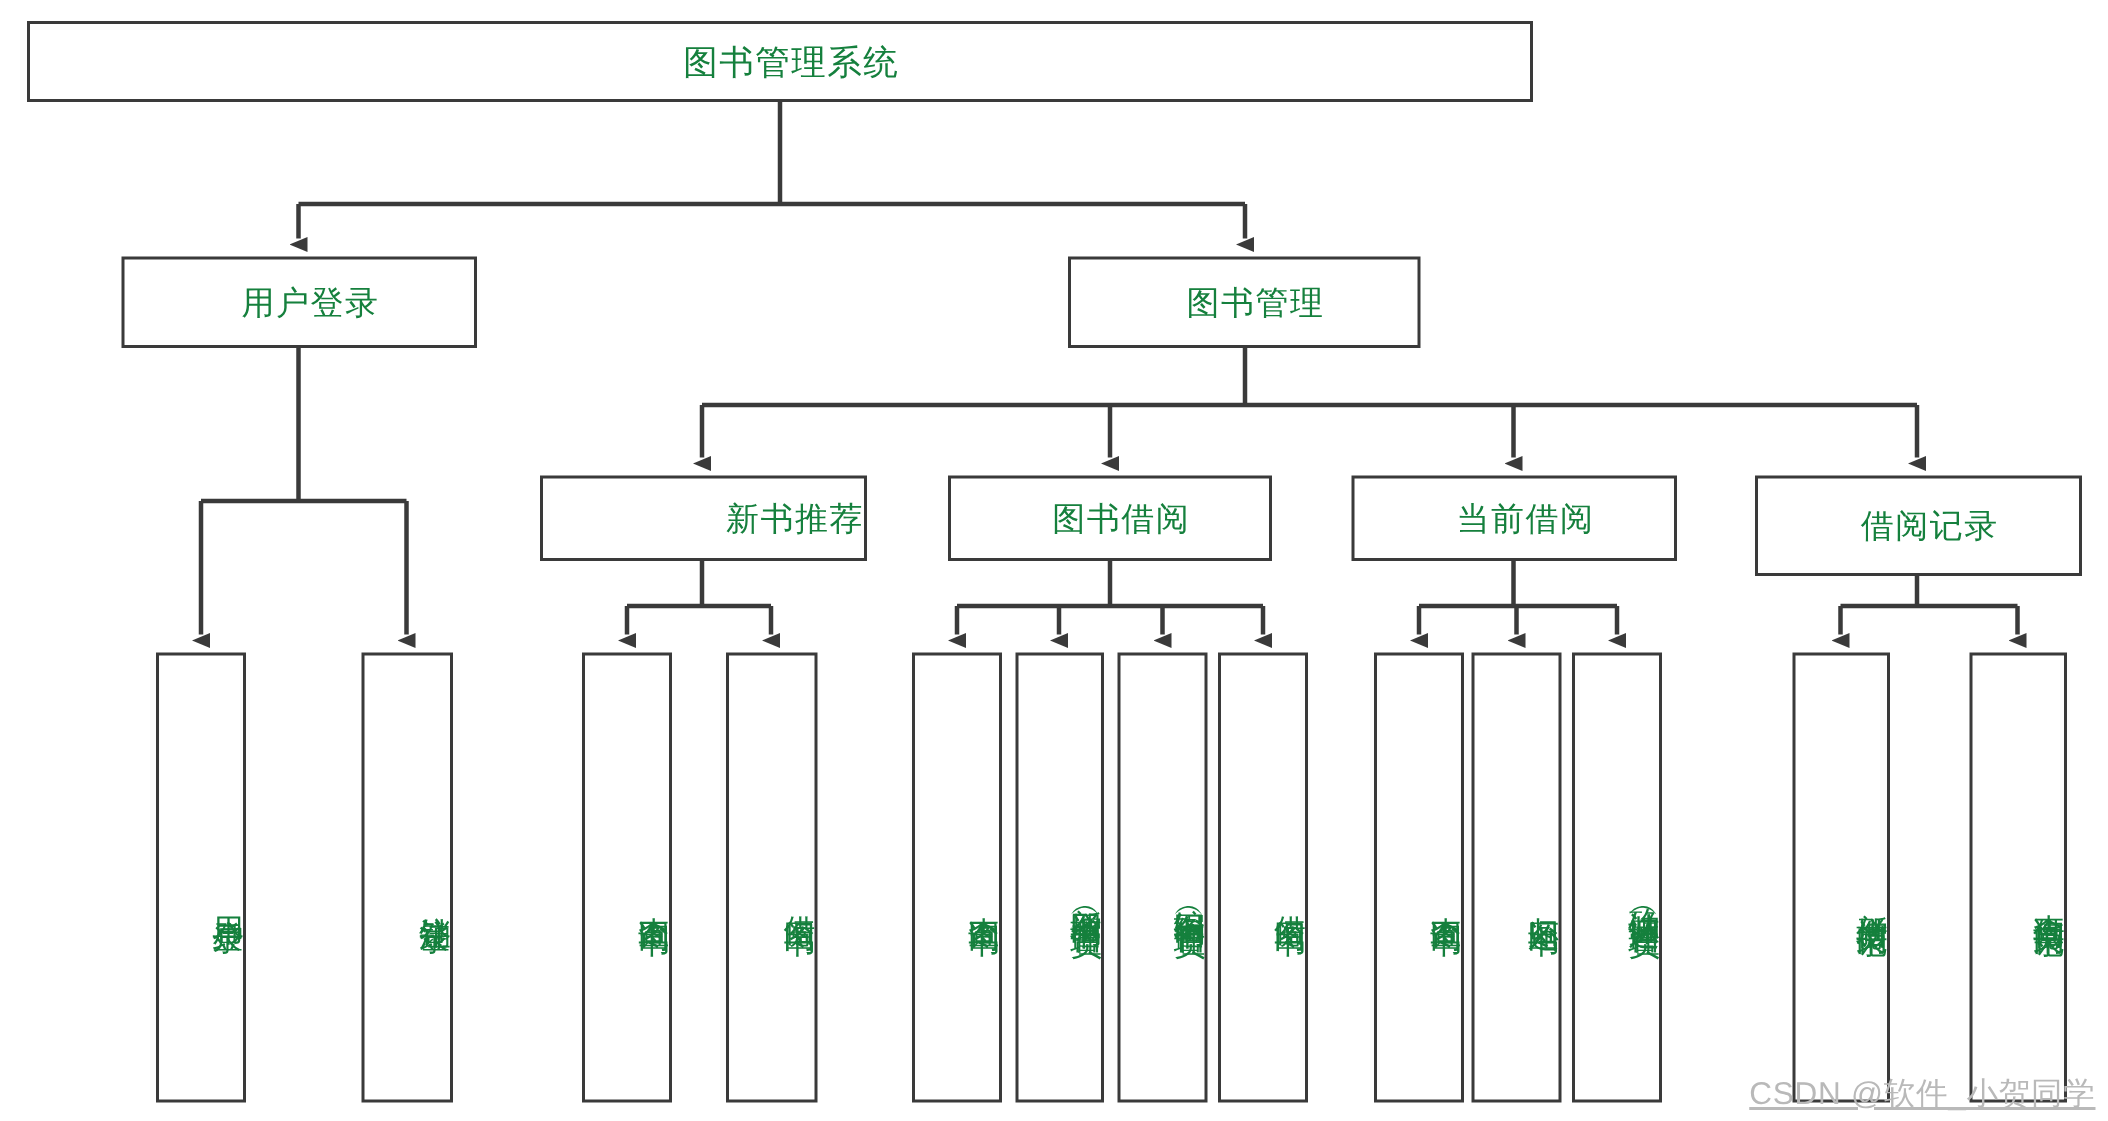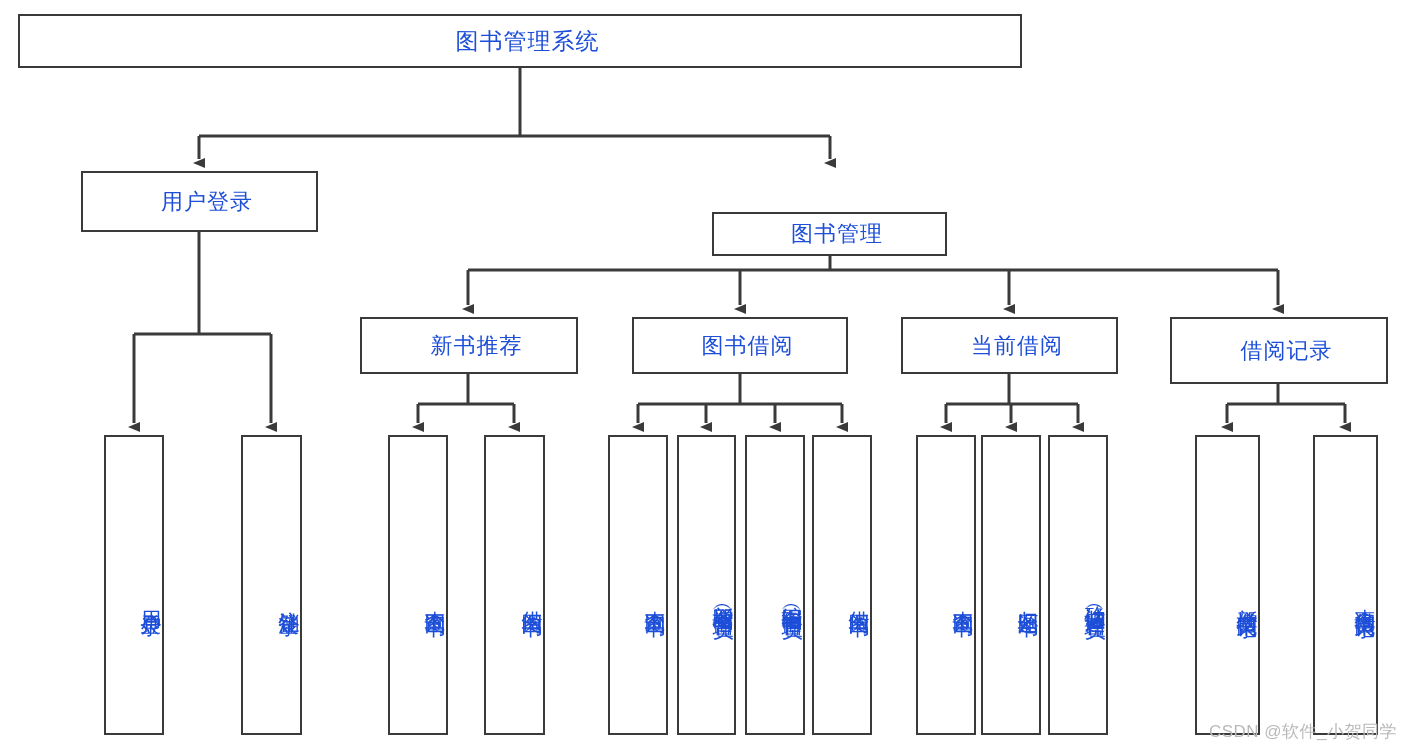--- a/index.html
+++ b/index.html
@@ -26,21 +26,21 @@
     pointer-events: none;
   }
   .node {
     position: absolute;
     box-sizing: border-box;
     border: 2px solid #3a3a3a;
     background: #ffffff;
     display: flex;
     align-items: center;
     justify-content: center;
-    color: #1d4ed8;
+    color: #15803d;
     text-align: center;
     padding-left: 15px;
   }
   .node.horiz {
     font-size: 22px;
     letter-spacing: 1px;
   }
   .node.root {
     font-size: 23px;
   }
@@ -56,24 +56,25 @@
   }
   .node.vert .vlabel {
     writing-mode: vertical-rl;
     text-orientation: upright;
     display: block;
   }
   .watermark {
     position: absolute;
     right: 8px;
     bottom: 4px;
-    font-size: 17px;
+    font-size: 21px;
     color: #b9b9b9;
     letter-spacing: 0.5px;
     white-space: nowrap;
+    text-decoration: underline;
   }
 </style>
 </head>
 <body>
 
 <div id="canvas">
 
   <svg id="wires" viewBox="0 0 1405 747">
     <defs>
       <marker id="arrow" markerWidth="10" markerHeight="12" refX="1" refY="6" orient="auto" markerUnits="userSpaceOnUse">
@@ -124,24 +125,24 @@
     </g>
   </svg>
 
   <div id="nodes">
       <div class="node horiz root" style="left: 18px; top: 14px; width: 1004px; height: 54px;">
         <span class="hlabel">图书管理系统</span>
       </div>
       <div class="node horiz" style="left: 81px; top: 171px; width: 237px; height: 61px;">
         <span class="hlabel">用户登录</span>
       </div>
-      <div class="node horiz" style="left: 712px; top: 171px; width: 235px; height: 44px; margin-top: 41px;">
+      <div class="node horiz" style="left: 712px; top: 171px; width: 235px; height: 61px;">
         <span class="hlabel">图书管理</span>
       </div>
-      <div class="node horiz" style="left: 360px; top: 317px; width: 218px; height: 57px;">
+      <div class="node horiz" style="left: 360px; top: 317px; width: 218px; height: 57px; justify-content: flex-end;">
         <span class="hlabel">新书推荐</span>
       </div>
       <div class="node horiz" style="left: 632px; top: 317px; width: 216px; height: 57px; text-align: center;">
         <span class="hlabel">图书借阅</span>
       </div>
       <div class="node horiz" style="left: 901px; top: 317px; width: 217px; height: 57px;">
         <span class="hlabel">当前借阅</span>
       </div>
       <div class="node horiz" style="left: 1170px; top: 317px; width: 218px; height: 67px;">
         <span class="hlabel">借阅记录</span>

